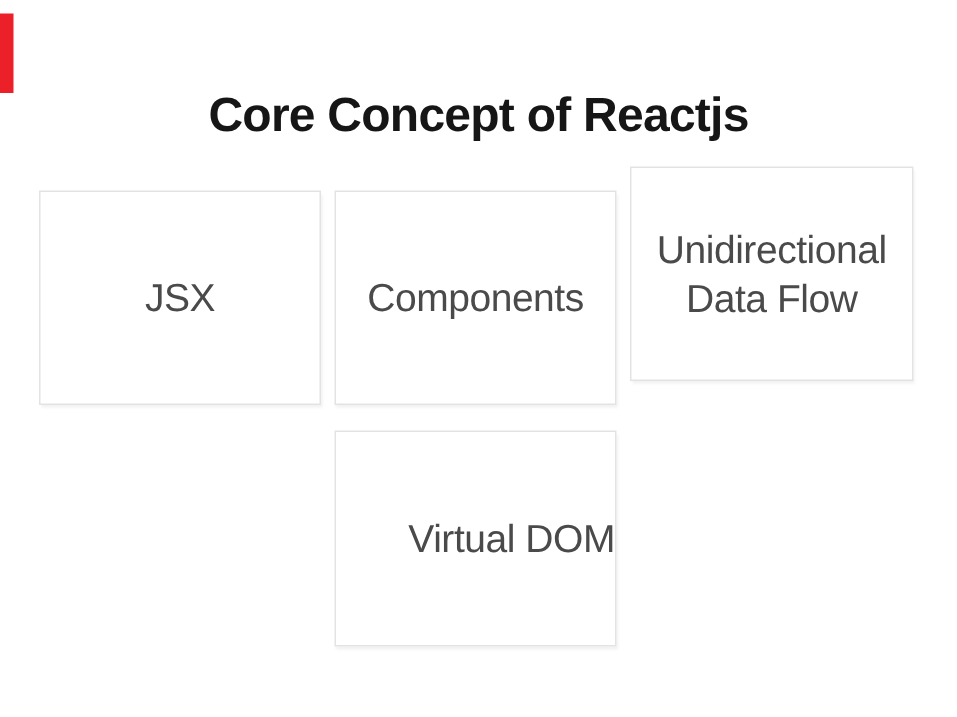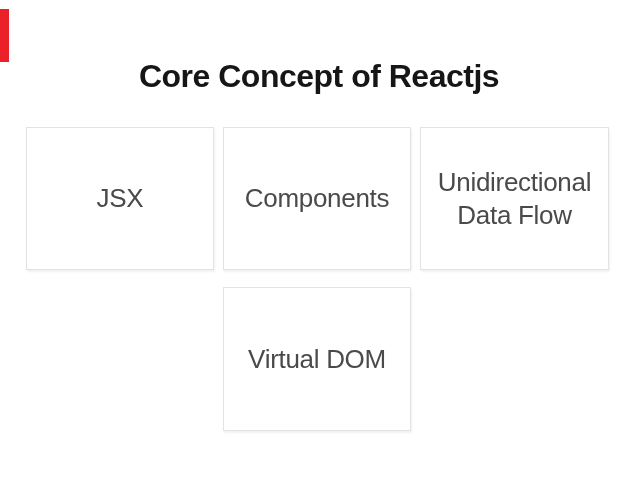--- a/index.html
+++ b/index.html
@@ -48,22 +48,22 @@
     text-align: center;
   }
   .box .label {
     font-size: 26px;
     line-height: 1.25;
     letter-spacing: -0.3px;
     color: var(--box-text, #4a4a4a);
   }
   .box-jsx        { left: 26px;  top: 127px; width: 188px; height: 143px; }
   .box-components { left: 223px; top: 127px; width: 188px; height: 143px; }
-  .box-udf        { left: 420px; top: 127px; width: 189px; height: 143px; padding: 0 4px; }
-  .box-vdom       { left: 223px; top: 287px; width: 188px; height: 144px; }
+  .box-udf        { left: 420px; top: 111px; width: 189px; height: 143px; padding: 0 4px; }
+  .box-vdom       { left: 223px; top: 287px; width: 188px; height: 144px; justify-content: flex-end; }
 </style>
 </head>
 <body>
 
 <div class="stage">
 
   <div class="accent"></div>
 
   <h1 class="title">Core Concept of Reactjs</h1>
 

